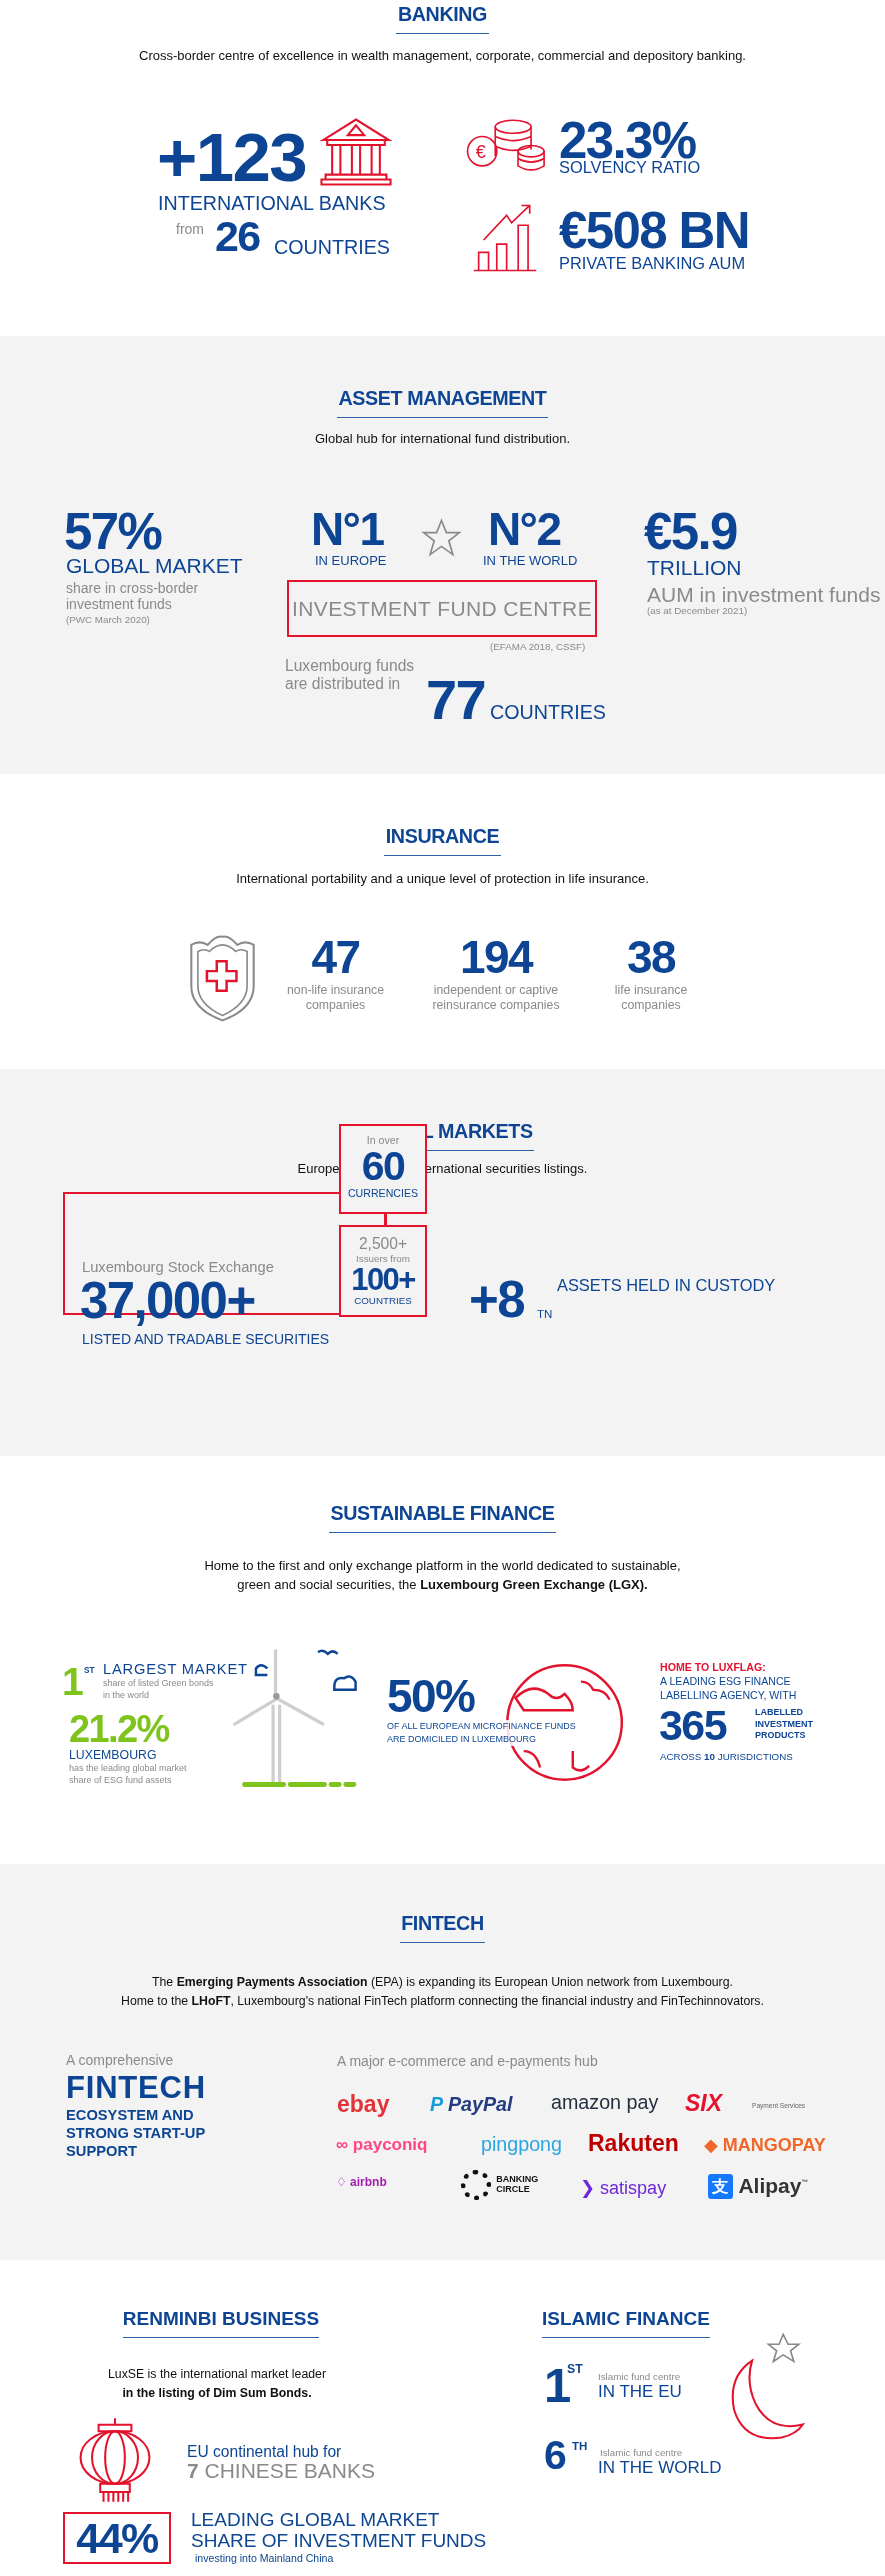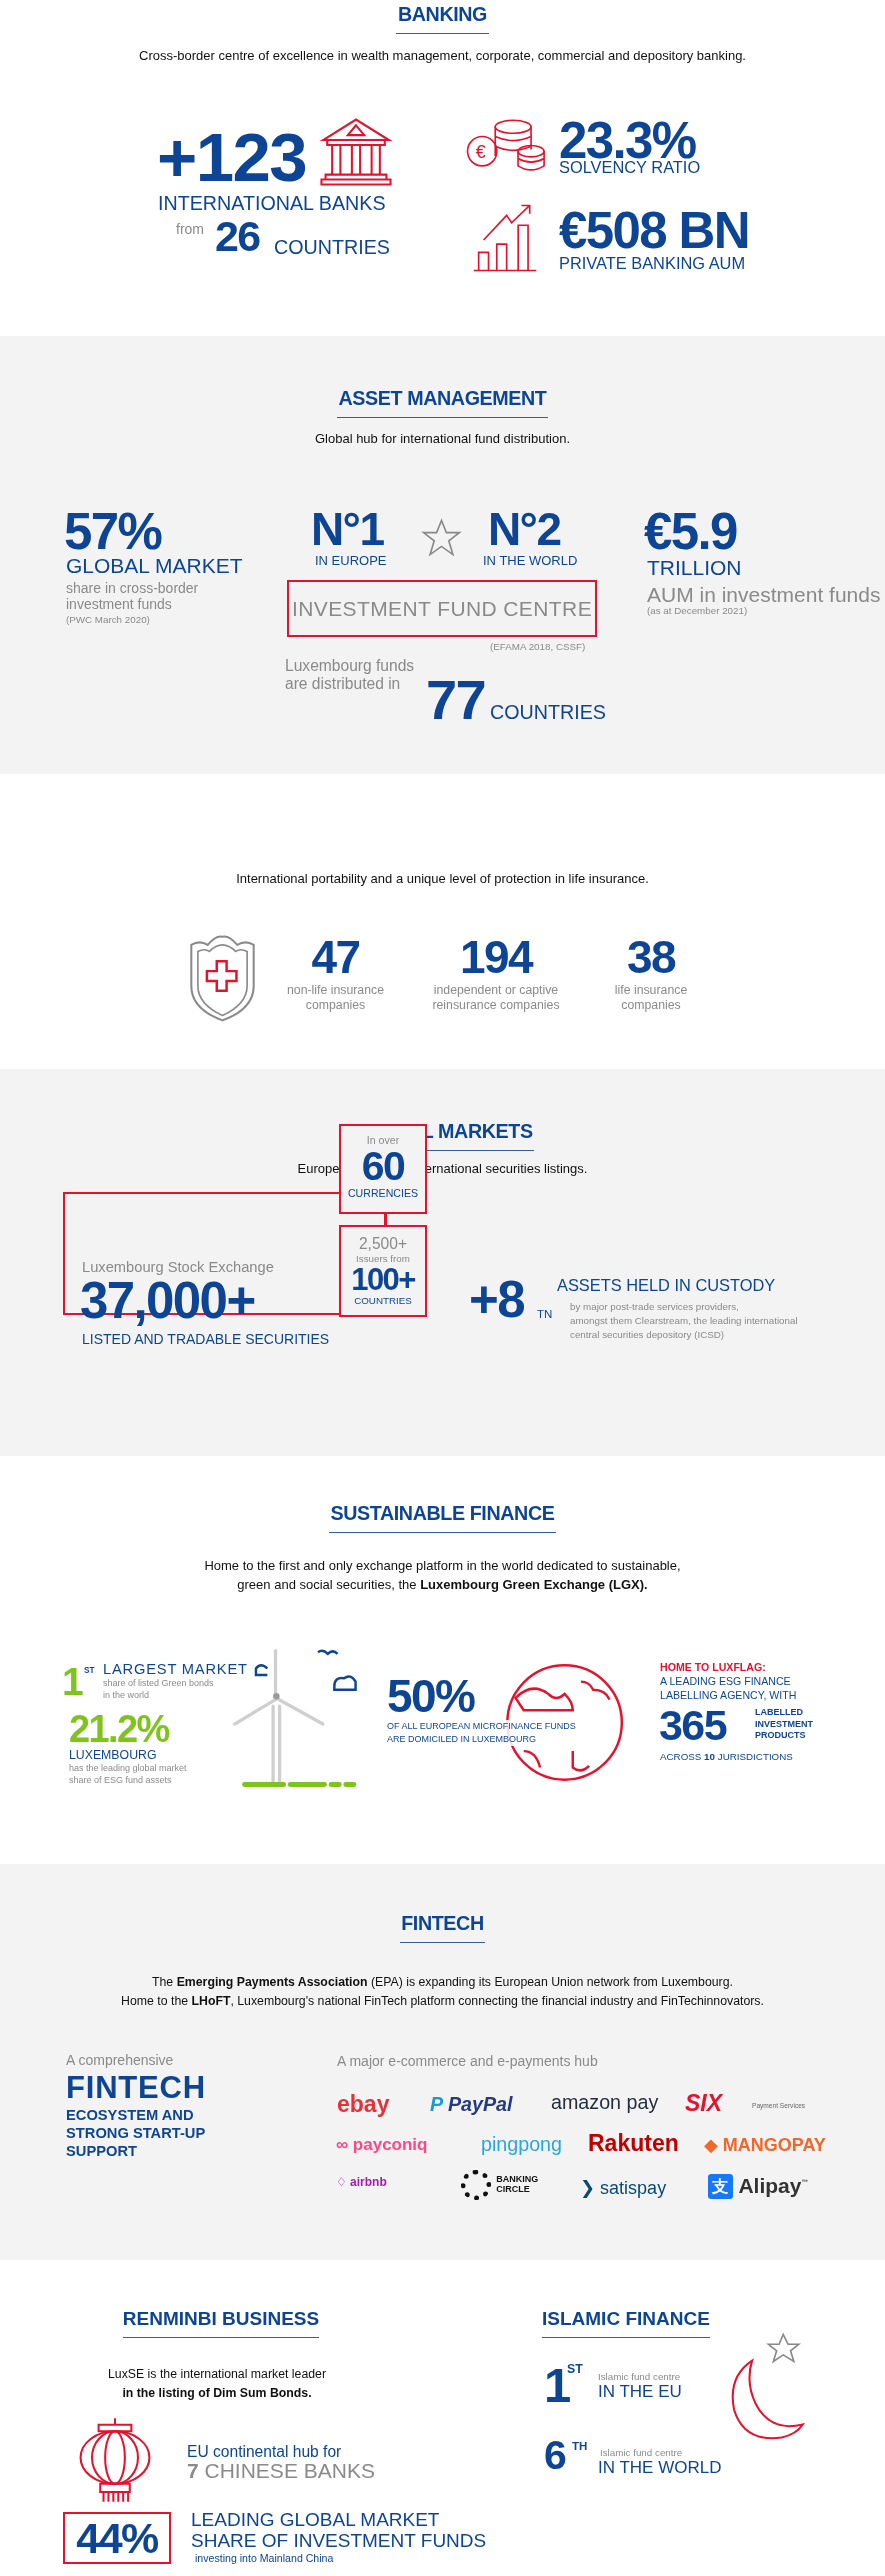--- a/index.html
+++ b/index.html
@@ -97,20 +97,21 @@
   <div class="abs big blue" style="left:426px;top:336px;font-size:56px;">77</div>
   <div class="abs blue" style="left:490px;top:365px;font-size:19.7px;">COUNTRIES</div>
 
   <div class="abs big blue" style="left:644px;top:170px;font-size:51px;">€5.9</div>
   <div class="abs blue" style="left:647px;top:220px;font-size:21px;">TRILLION</div>
   <div class="abs greytxt" style="left:647px;top:247px;font-size:21px;">AUM in investment funds</div>
   <div class="abs greytxt" style="left:647px;top:269px;font-size:9.8px;">(as at December 2021)</div>
 </div>
 
 <div class="section white" style="top:774px;height:295px;">
+  <div class="title" style="top:51px;"><span>INSURANCE</span></div>
   <div class="subtitle" style="top:97px;">International portability and a unique level of protection in life insurance.</div>
   <svg class="abs" style="left:188px;top:161px;" width="69" height="87" viewBox="0 0 84 106">
     <path d="M4 12 q10 -6 20 0 q10 -12 18 -10 q8 -2 18 10 q10 -6 20 0 v50 q0 28 -38 42 q-38 -14 -38 -42z" fill="none" stroke="#8a8a8a" stroke-width="2.5"></path>
     <path d="M12 20 q8 -4 14 0 q8 -8 16 -8 q8 0 16 8 q6 -4 14 0 v42 q0 22 -30 36 q-30 -14 -30 -36z" fill="none" stroke="#8a8a8a" stroke-width="2"></path>
     <path d="M35 32 h12 v12 h12 v12 h-12 v12 h-12 v-12 h-12 v-12 h12z" fill="none" stroke="#e3122d" stroke-width="3"></path>
   </svg>
   <div class="abs" style="left:278px;top:160px;width:115px;text-align:center;">
     <div class="big blue" style="font-size:46px;">47</div>
     <div class="greytxt" style="font-size:12.3px;line-height:14.7px;margin-top:3.3px;">
         <div>non-life insurance</div>
@@ -151,25 +152,20 @@
   <div class="abs" style="left:339px;top:156px;width:88px;height:92px;border:2.5px solid #e3122d;background:#f3f3f3;text-align:center;">
     <div class="greytxt" style="font-size:15.6px;margin-top:8.2px;text-align:center;">2,500+</div>
     <div class="greytxt" style="font-size:9.8px;">Issuers from</div>
     <div class="big blue" style="font-size:31px;">100+</div>
     <div class="blue" style="font-size:9.8px;">COUNTRIES</div>
   </div>
 
   <div class="abs big blue" style="left:469px;top:205px;font-size:51px;">+8</div>
   <div class="abs blue" style="left:537px;top:239px;font-size:11.5px;">TN</div>
   <div class="abs blue" style="left:557px;top:207px;font-size:16.4px;">ASSETS HELD IN CUSTODY</div>
-  <div class="abs greytxt" style="left:570px;top:231px;font-size:9.8px;line-height:14px;">
-    <div>by major post-trade services providers,</div>
-      <div>amongst them Clearstream, the leading international</div>
-      <div>central securities depository (ICSD)</div>
-  </div>
 </div>
 
 <div class="section white" style="top:1456px;height:409px;">
   <div class="title" style="top:46px;"><span>SUSTAINABLE FINANCE</span></div>
   <div class="subtitle" style="top:100px;line-height:19px;">
     <div>Home to the first and only exchange platform in the world dedicated to sustainable,</div>
     <div><span>green and social securities, the </span><b>Luxembourg Green Exchange (LGX).</b></div>
   </div>
 
   <div class="abs big green" style="left:62px;top:206px;font-size:39px;">1</div>
@@ -253,21 +249,21 @@
   <div class="logo" style="left:336px;top:271px;color:#ff4785;font-size:17px;"><span>∞ </span><span>payconiq</span></div>
   <div class="logo" style="left:481px;top:269px;color:#2aa6e0;font-weight:normal;">pingpong</div>
   <div class="logo" style="left:588px;top:266px;color:#bf0000;font-size:23px;">Rakuten</div>
   <div class="logo" style="left:704px;top:270px;color:#f0672a;font-size:18px;"><span>◆ </span><span>MANGOPAY</span></div>
 
   <div class="logo" style="left:336px;top:311px;color:#a21caf;font-size:12px;"><span>♢ </span><span>airbnb</span></div>
   <div class="logo" style="left:461px;top:306px;color:#111;font-size:9px;line-height:9.8px;">
     <span style="display:inline-block;width:29.5px;height:29.5px;border-radius:50%;border:5.7px dotted #111;vertical-align:middle;margin-right:3.3px;"></span>
     <span style="display:inline-block;vertical-align:middle;"><div>BANKING</div><div>CIRCLE</div></span>
   </div>
-  <div class="logo" style="left:580px;top:313px;color:#0c4a6e;font-weight:normal;font-size:18px;"><span style="font-weight:bold;">❯ </span><span>satispay</span></div>
+  <div class="logo" style="left:580px;top:313px;color:#6d28d9;font-weight:normal;font-size:18px;"><span style="font-weight:bold;">❯ </span><span>satispay</span></div>
   <div class="logo" style="left:708px;top:309px;color:#333;font-size:21px;">
     <span style="display:inline-block;width:24.6px;height:24.6px;background:#1677ff;color:#fff;font-size:16.4px;text-align:center;line-height:24.6px;border-radius:3.3px;vertical-align:middle;">支</span>
     <span style="vertical-align:middle;">Alipay</span><sup style="font-size:6.6px;">™</sup>
   </div>
 </div>
 
 <div class="section white" style="top:2261px;height:315px;">
   <div class="abs" style="left:0;top:47px;width:442px;text-align:center;color:#0d4594;font-weight:bold;font-size:19px;">
     <span style="display:inline-block;padding-bottom:6.6px;border-bottom:1.6px solid #2c5fa6;">RENMINBI BUSINESS</span>
   </div>

